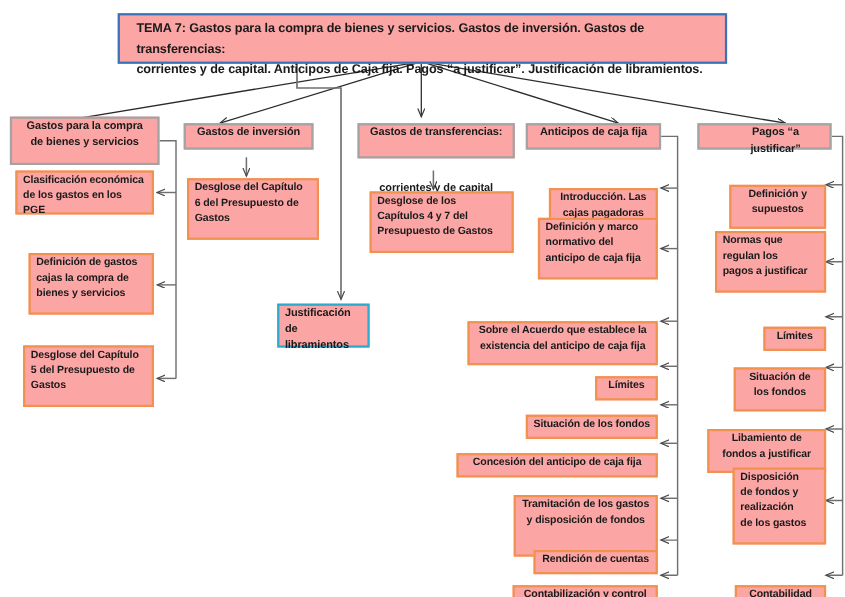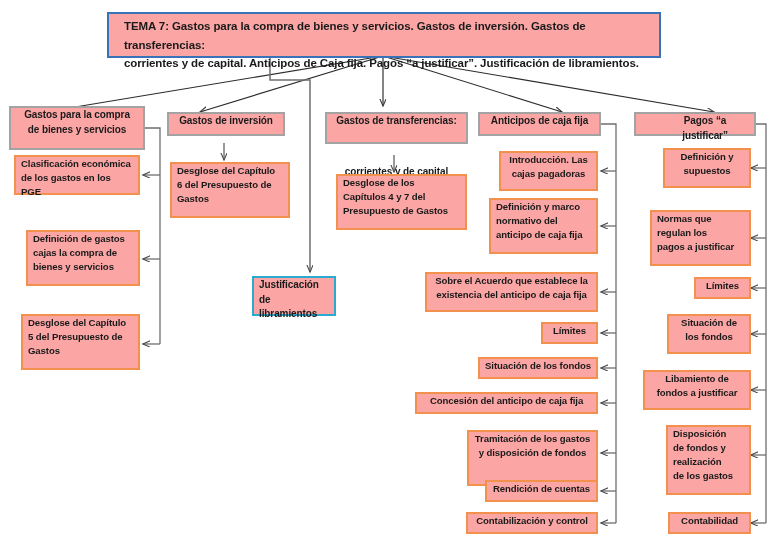--- a/index.html
+++ b/index.html
@@ -33,21 +33,21 @@
   .hdr{
     border:2px solid #a3a3a3;
     font-size:10px;
     text-align:center;
   }
   .sub{
     border:2px solid #F2914D;
     font-size:9.6px;
     text-align:left;
   }
-  .sub.c{text-align:center;}
+  .sub.c{text-align:center;margin-top:20px;}
   .leaf{
     border:2px solid #2CA9CE;
     font-size:10px;
     text-align:left;
   }
 </style>
 </head>
 <body>
 
 <div id="canvas">

